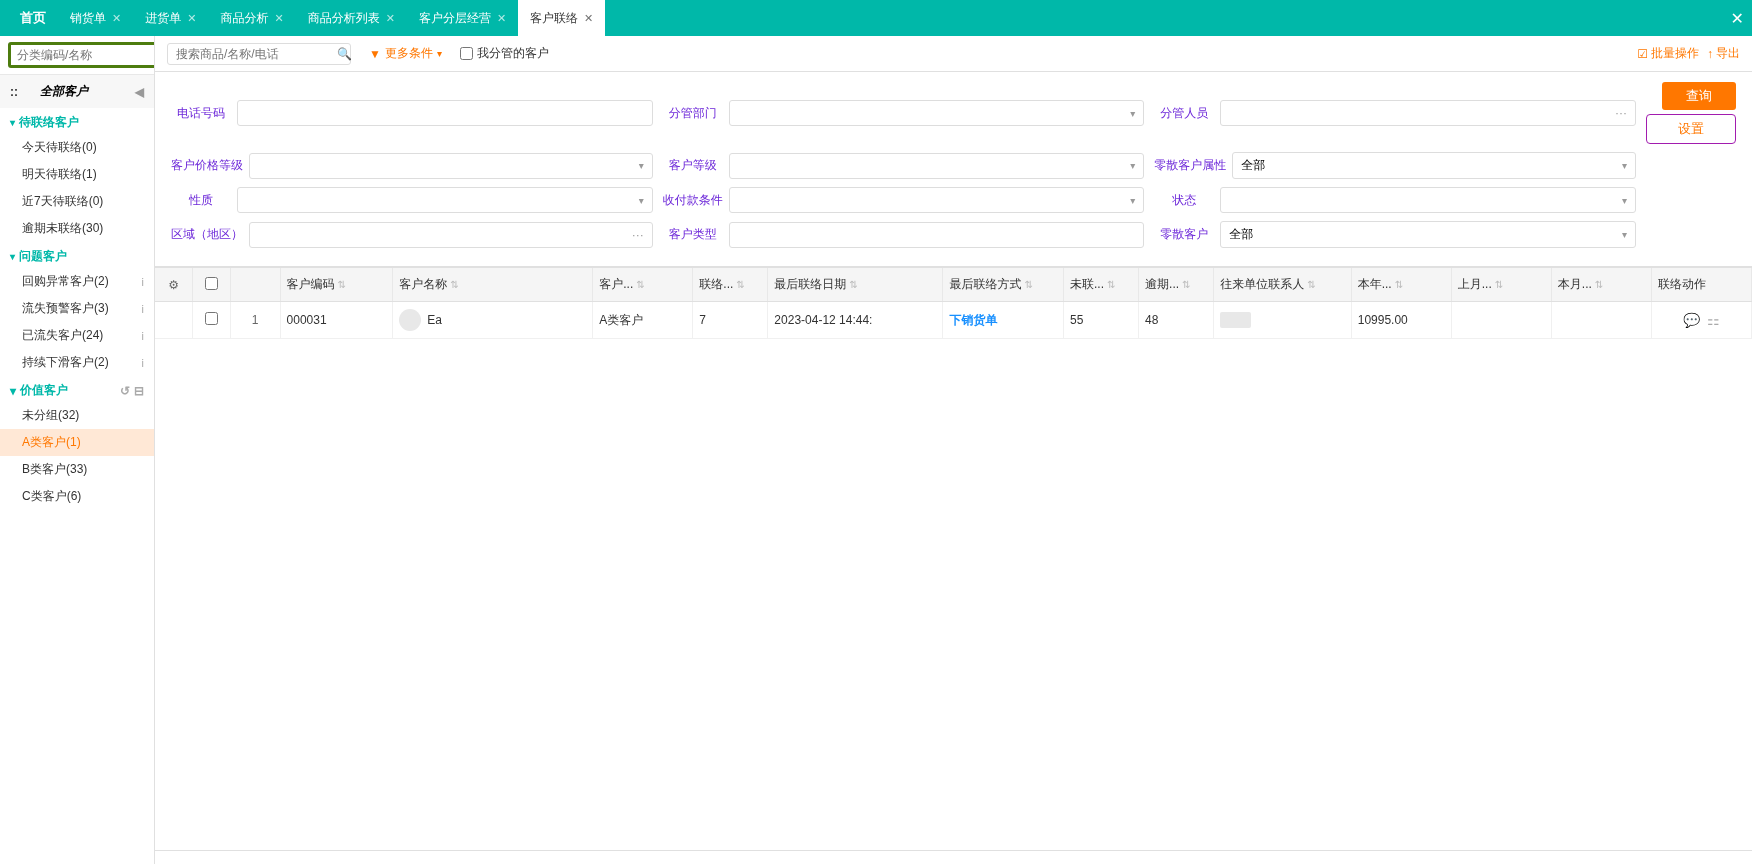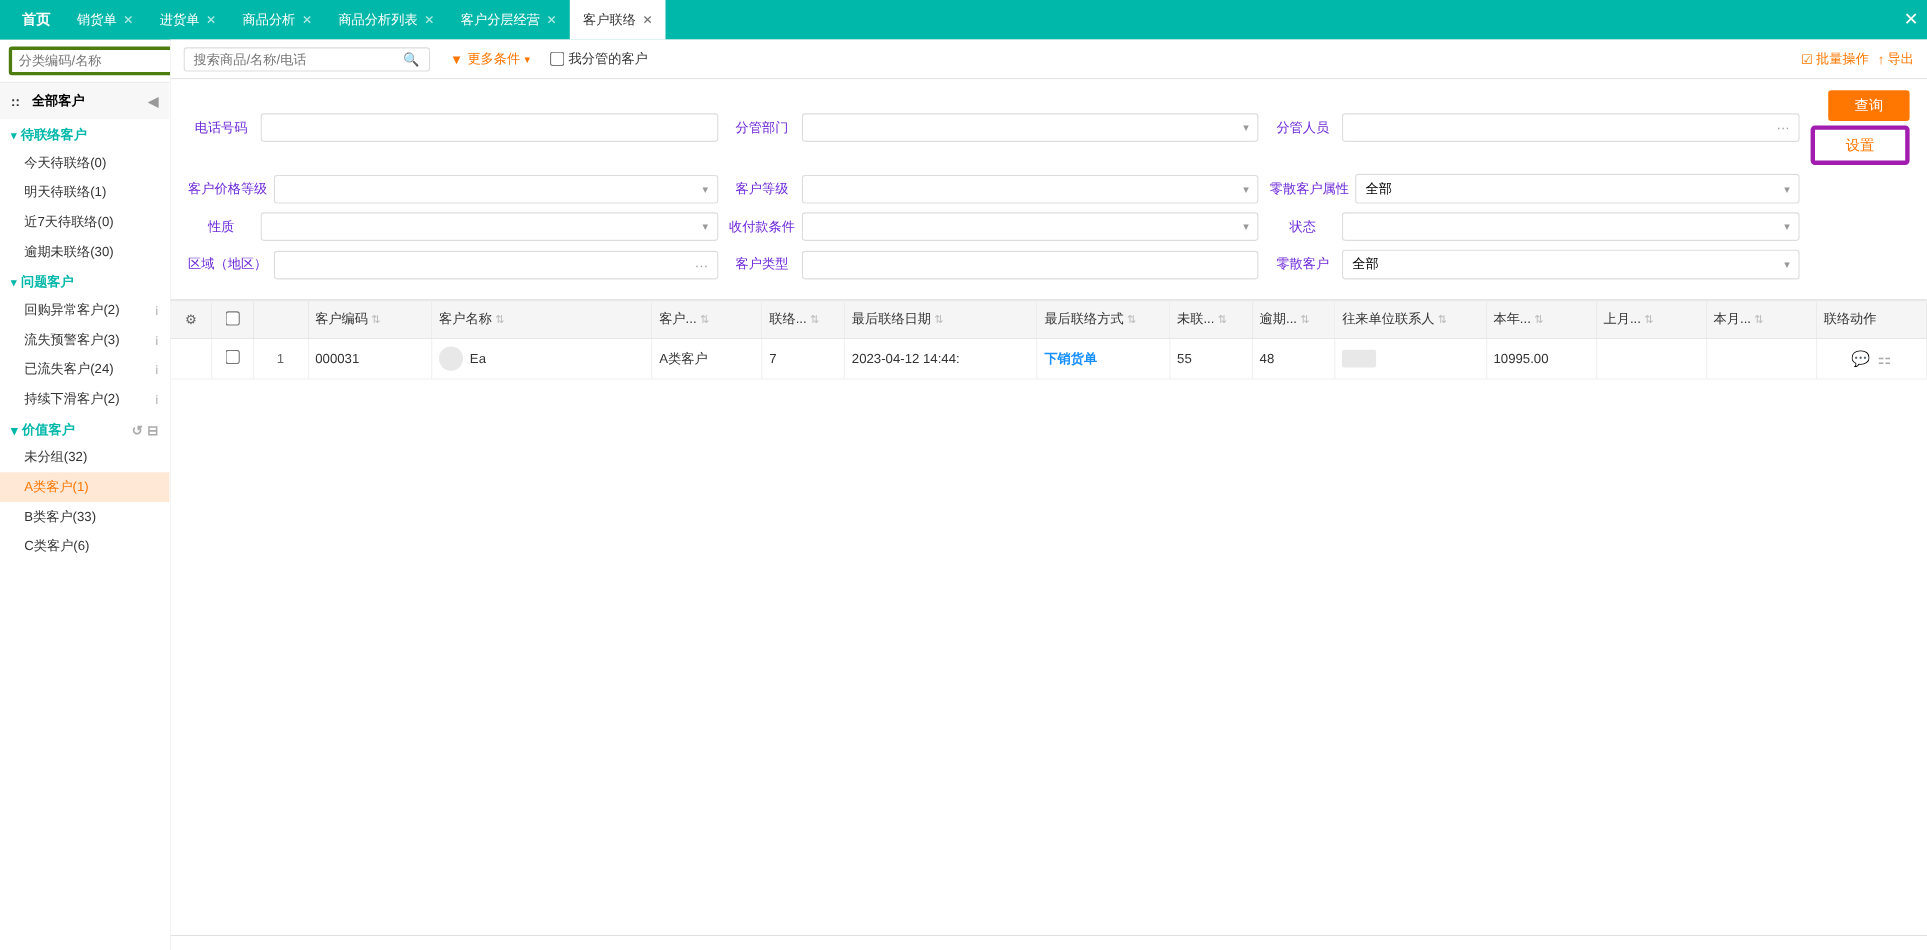--- a/index.html
+++ b/index.html
@@ -81,21 +81,21 @@
     }
 
     
     .filter-bar {
       background: white; padding: 6px 12px;
       display: flex; align-items: center; gap: 10px;
       border-bottom: 1px solid #e0e0e0;
     }
     .filter-search {
       display: flex; align-items: center; border: 1px solid #ddd; border-radius: 3px;
-      padding: 3px 8px; gap: 6px; width: 224px;
+      padding: 3px 8px; gap: 6px; width: 184px;
     }
     .filter-search input { border: none; outline: none; font-size: 12px; color: #999; flex: 1; }
     .filter-btn {
       display: flex; align-items: center; gap: 4px; color: #ff7700;
       cursor: pointer; font-size: 12px; padding: 3px 8px;
       border-radius: 3px;
     }
     .filter-check { display: flex; align-items: center; gap: 4px; cursor: pointer; color: #333; }
     .filter-check input { accent-color: #00b8a9; }
     .filter-spacer { flex: 1; }
@@ -197,21 +197,21 @@
       text-align: center; padding: 2px 4px; font-size: 12px; outline: none;
     }
     .page-total { color: #666; }
 
     
     .query-btn {
       background: #ff7700; color: white; border: none; border-radius: 3px;
       padding: 5px 20px; cursor: pointer; font-size: 13px; margin-left: 16px;
     }
     .settings-btn {
-      background: white; color: #ff7700; border: 4px solid #a21caf; border-radius: 4px;
+      background: white; color: #ff7700; border: 1px solid #a21caf; border-radius: 4px;
       padding: 5px 14px; cursor: pointer; font-size: 13px;
     }
     .filter-buttons-col {
       display: flex; flex-direction: column; gap: 4px; min-width: 90px;
     }
 
     
     .name-cell { display: flex; align-items: center; gap: 6px; }
     .avatar-placeholder {
       width: 22px; height: 22px; background: #e8e8e8; border-radius: 50%;
@@ -253,21 +253,21 @@
 
 <div class="main-layout">
 
   <div class="sidebar">
     <div class="sidebar-search">
       <input type="text" placeholder="分类编码/名称" style="">
 
     </div>
     <div class="sidebar-header">
       <span class="dots-icon">::</span>
-      <span style="flex:1;margin-left:11px;">全部客户</span>
+      <span style="flex:1;margin-left:22px;font-style:italic;">全部客户</span>
       <span class="toggle-icon">◀</span>
     </div>
 
     <div class="sidebar-group-label">
       <span class="arrow">▾</span>
       <span>待联络客户</span>
     </div>
     <div class="sidebar-item">
       <span class="item-label">今天待联络(0)</span>
     </div>

